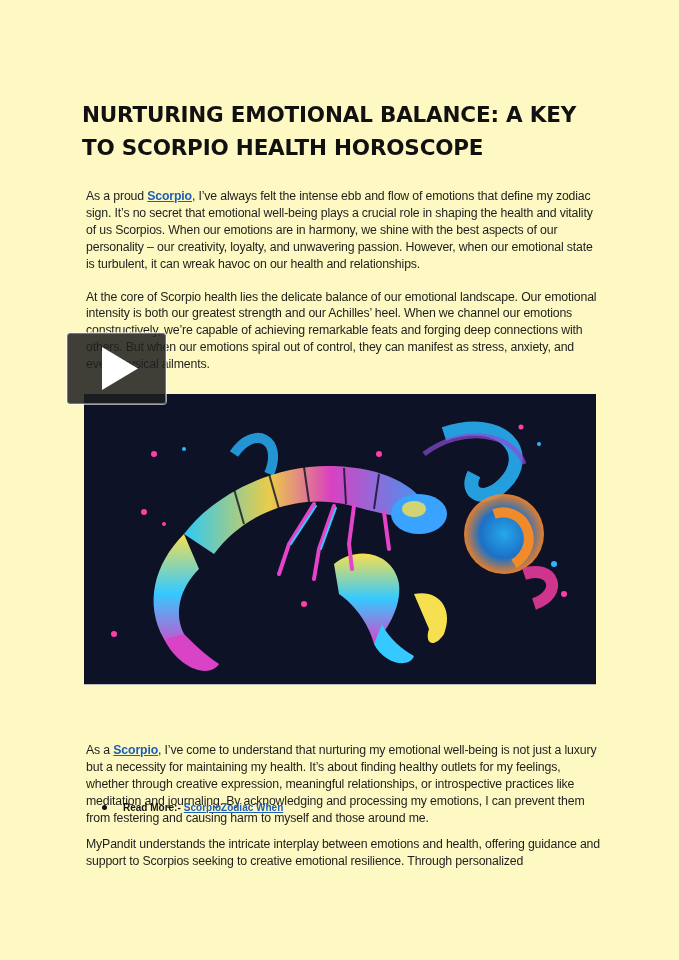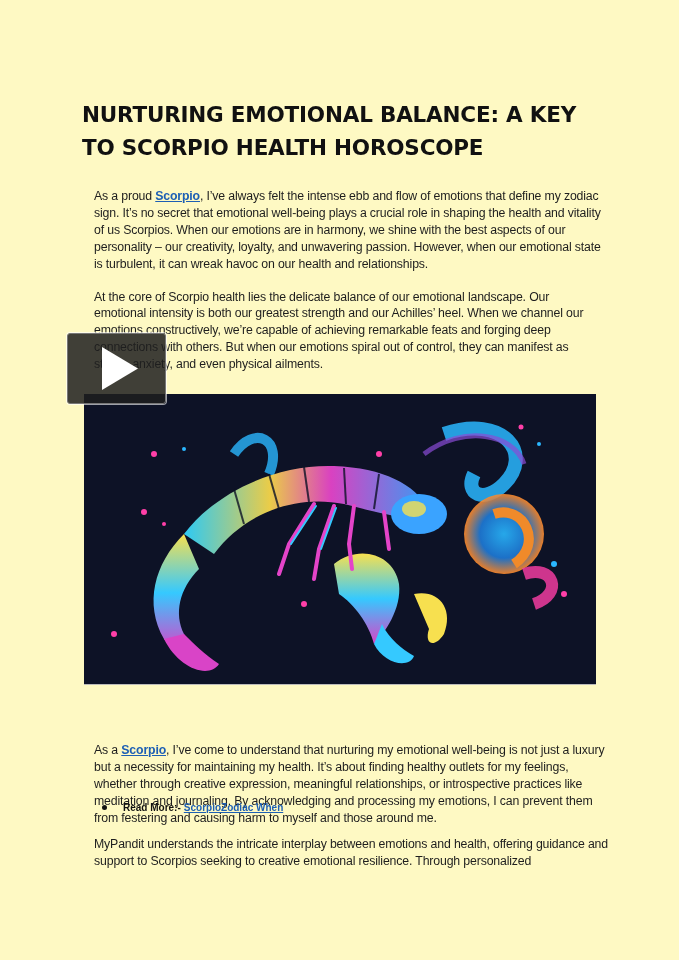--- a/index.html
+++ b/index.html
@@ -32,21 +32,21 @@
     font-weight: bold;
     font-size: 21.5px;
     line-height: 33px;
     letter-spacing: -0.2px;
     color: #111;
     margin: 0 0 24px 0;
   }
   p.body {
     font-size: 12.3px;
     line-height: 16.9px;
-    margin: 0 0 16px 12px;
+    margin: 0 0 16px 4px;
     color: #1e1e1e;
     letter-spacing: -0.15px;
   }
   a.link {
     color: #1d5fb4;
     font-weight: bold;
     text-decoration: underline;
   }
   .hero {
     position: absolute;

